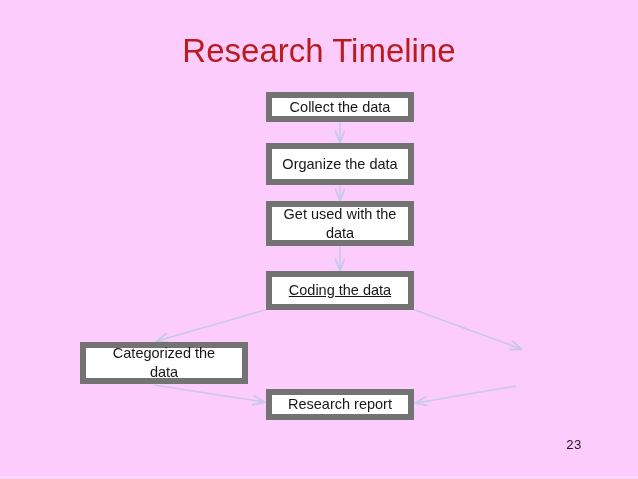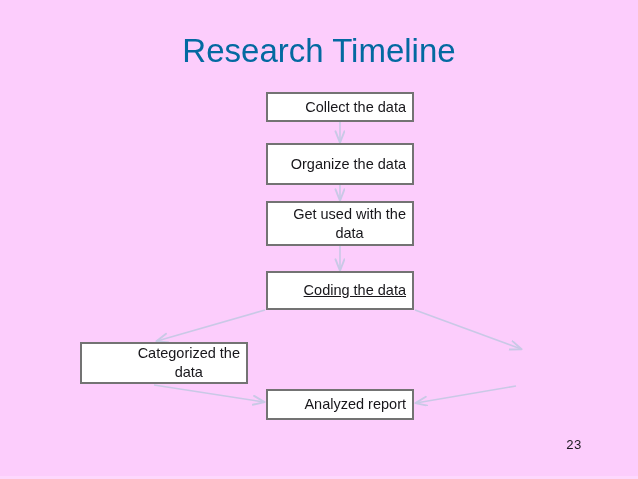--- a/index.html
+++ b/index.html
@@ -28,40 +28,40 @@
     background: #fdd8fd;
   }
   #slide-title {
     position: absolute;
     left: 0;
     top: 32px;
     width: 638px;
     text-align: center;
     font-size: 33px;
     line-height: 38px;
-    color: #0369a1;
+    color: #b91c1c;
     font-family: "Liberation Sans", sans-serif;
     letter-spacing: 0px;
   }
   #connectors {
     position: absolute;
     left: 0;
     top: 0;
     width: 638px;
     height: 479px;
     pointer-events: none;
   }
   .node {
     position: absolute;
     background: #ffffff;
-    border: 2px solid #737373;
+    border: 6px solid #737373;
     box-sizing: border-box;
     display: flex;
     align-items: center;
-    justify-content: flex-end;
+    justify-content: center;
     text-align: center;
     color: #17161a;
     font-size: 14.5px;
     line-height: 19px;
     font-family: "Liberation Sans", sans-serif;
     padding: 2px 6px;
   }
   .node .node-label {
     display: block;
     white-space: pre-line;
@@ -127,20 +127,20 @@
     <span class="node-label">Coding the data</span>
   </div>
 
   <div class="node" id="node-categorized">
     <span class="node-label">Categorized the
 data</span>
   </div>
 
 
   <div class="node" id="node-written">
-    <span class="node-label">Analyzed report</span>
+    <span class="node-label">Research report</span>
   </div>
 
   <div id="page-number">23</div>
 
   <div id="slide-bottom-band"></div>
 
 </div>
 
 </body></html>

